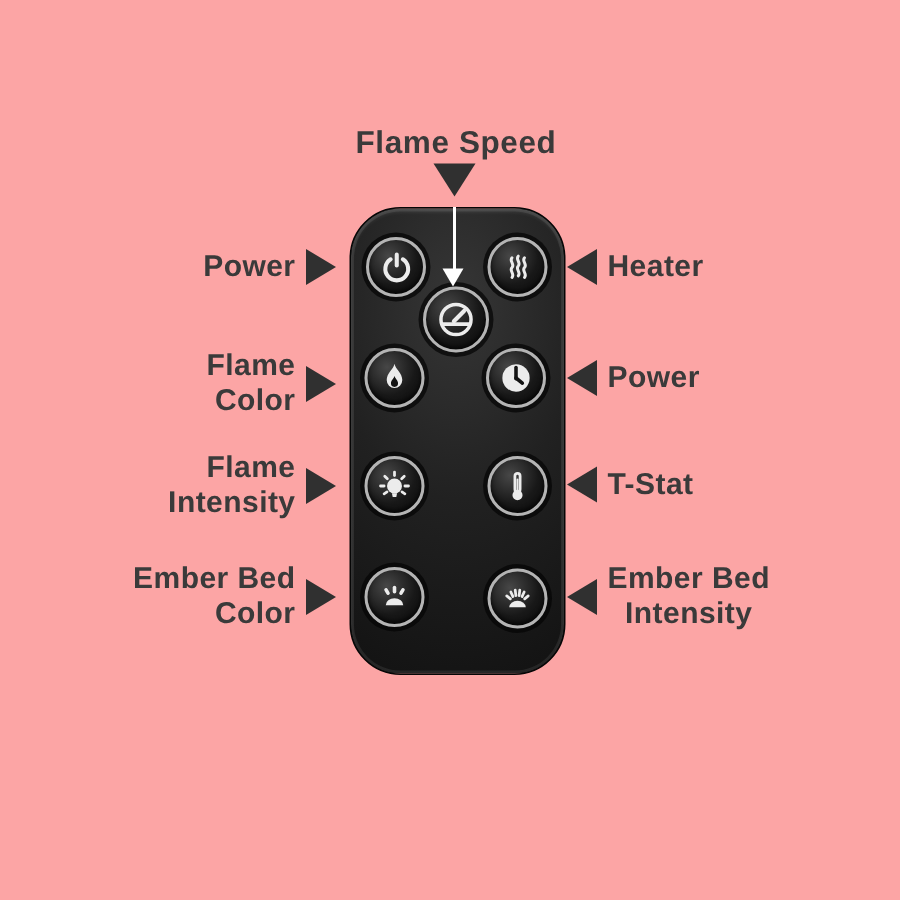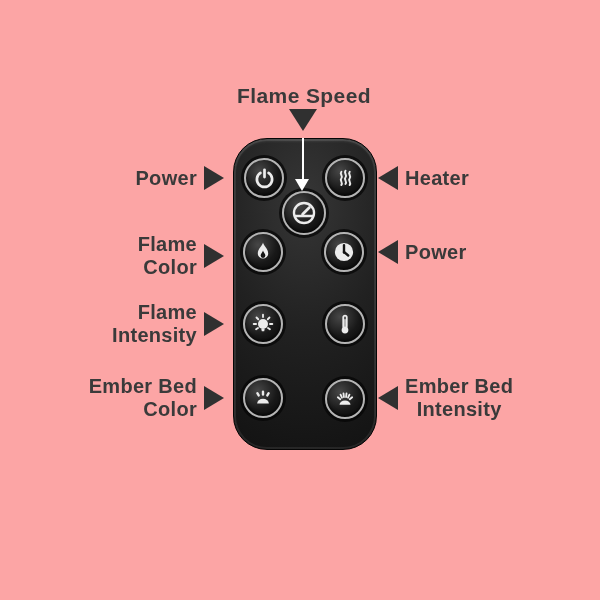--- a/index.html
+++ b/index.html
@@ -197,20 +197,26 @@
       </div>
   </div>
 
   <div class="side-label right" style="top:252px">
     <div class="tri-left"></div>
     <div class="txt">
         <div>Power</div>
       </div>
   </div>
 
+  <div class="side-label right" style="top:323px">
+    <div class="tri-left"></div>
+    <div class="txt">
+        <div>T-Stat</div>
+      </div>
+  </div>
 
   <div class="side-label right" style="top:398px">
     <div class="tri-left"></div>
     <div class="txt">
       <div>Ember Bed</div>
       <div>Intensity</div>
     </div>
   </div>
 
 </div>

